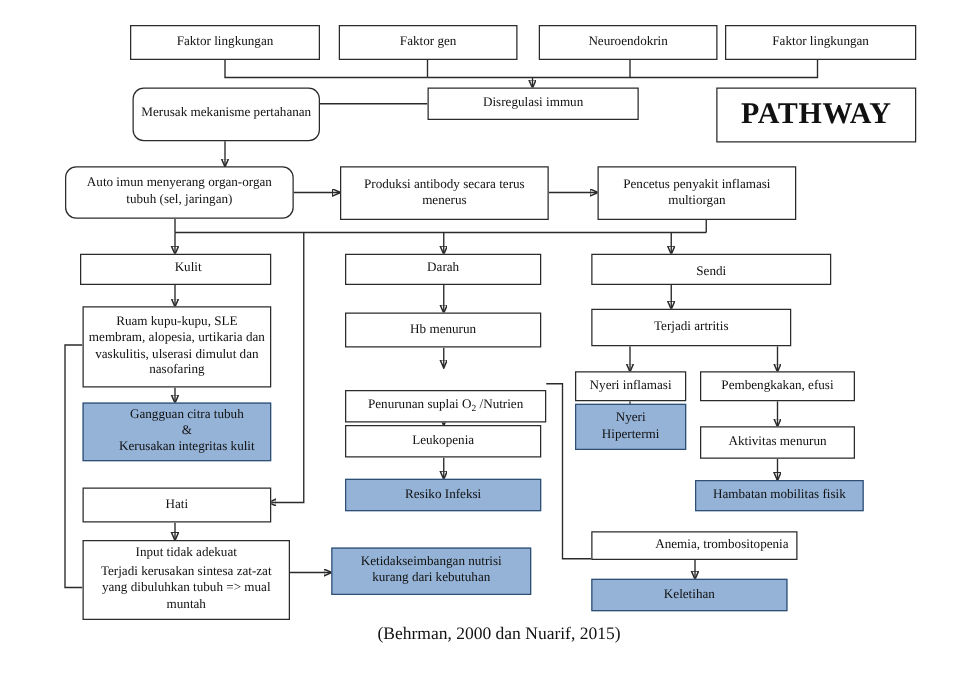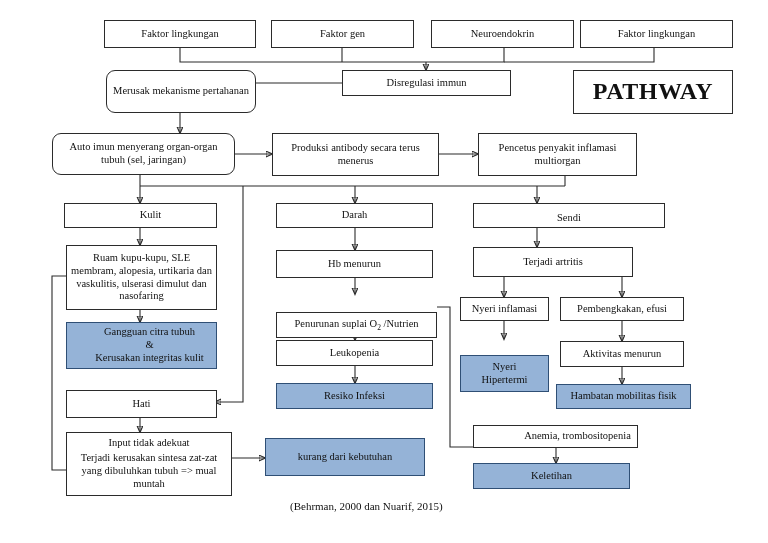--- a/index.html
+++ b/index.html
@@ -37,23 +37,24 @@
     border: 1px solid #2f4f75;
   }
   .node.title {
     font-weight: bold;
     font-size: 24px;
     letter-spacing: 0.5px;
   }
   .node span.txt { display: block; width: 100%; }
   .caption {
     position: absolute;
-    font-size: 11px;
+    font-size: 14px;
     color: #111111;
     white-space: nowrap;
+    margin-left: 12px;
   }
   svg.wires {
     position: absolute;
     left: 0; top: 0;
     width: 768px;
     height: 543px;
     pointer-events: none;
   }
   svg.wires line, svg.wires path, svg.wires polyline {
     stroke: #2b2b2b;
@@ -188,20 +189,21 @@
   <div class="node" style="left:66px; top:390px; width:151px; height:28px;">
     <span class="txt">Hati</span>
   </div>
 
   <div class="node" style="left:66px; top:432px; width:166px; height:64px; flex-direction:column; justify-content:space-evenly;">
     <span class="txt">Input tidak adekuat</span>
     <span class="txt">Terjadi kerusakan sintesa zat-zat yang dibuluhkan tubuh =&gt; mual muntah</span>
   </div>
 
   <div class="node blue" style="left:265px; top:438px; width:160px; height:38px; flex-direction:column;">
+    <span class="txt">Ketidakseimbangan nutrisi</span>
     <span class="txt">kurang dari kebutuhan</span>
   </div>
 
   <div class="node" style="left:276px; top:250px; width:157px; height:28px;">
     <span class="txt">Hb menurun</span>
   </div>
 
   <div class="node" style="left:276px; top:312px; width:161px; height:26px;">
     <span class="txt"><span>Penurunan suplai O</span><sub>2</sub><span> /Nutrien</span></span>
   </div>
@@ -219,21 +221,21 @@
   </div>
 
   <div class="node" style="left:473px; top:247px; width:160px; height:30px;">
     <span class="txt">Terjadi artritis</span>
   </div>
 
   <div class="node" style="left:560px; top:297px; width:124px; height:24px;">
     <span class="txt">Pembengkakan, efusi</span>
   </div>
 
-  <div class="node blue" style="left:460px; top:355px; width:89px; height:37px; flex-direction:column;">
+  <div class="node blue" style="left:460px; top:323px; width:89px; height:37px; flex-direction:column;">
     <span class="txt">Nyeri</span>
     <span class="txt">Hipertermi</span>
   </div>
 
   <div class="node" style="left:560px; top:341px; width:124px; height:26px;">
     <span class="txt">Aktivitas menurun</span>
   </div>
 
   <div class="node blue" style="left:556px; top:384px; width:135px; height:25px;">
     <span class="txt">Hambatan mobilitas fisik</span>

